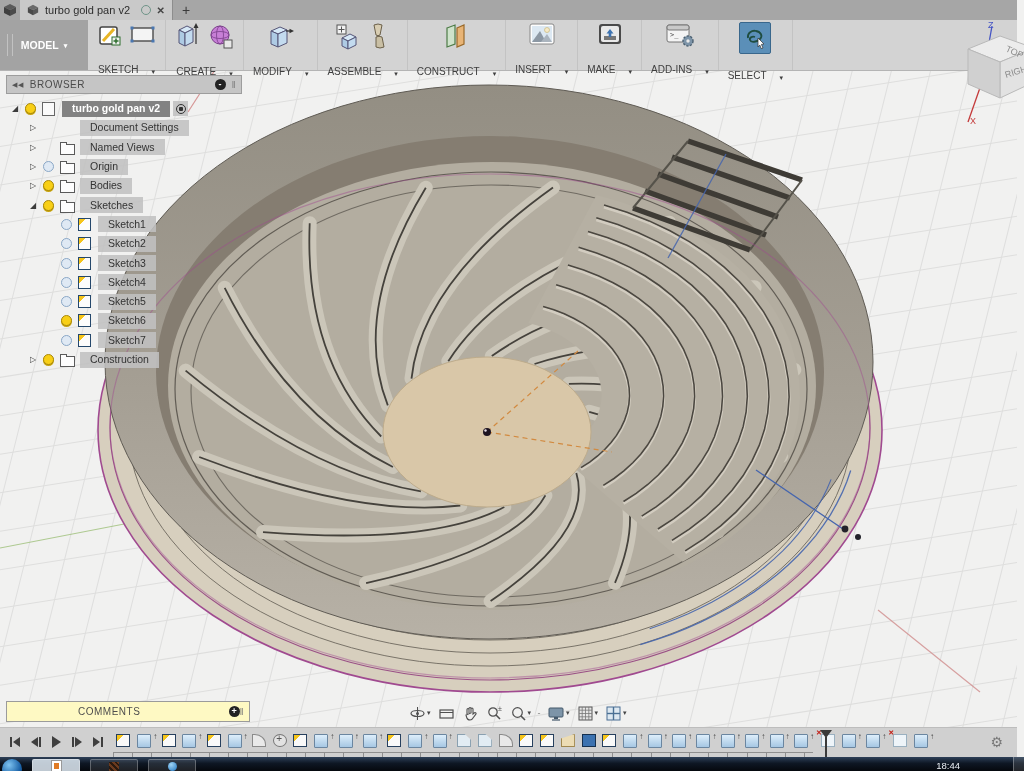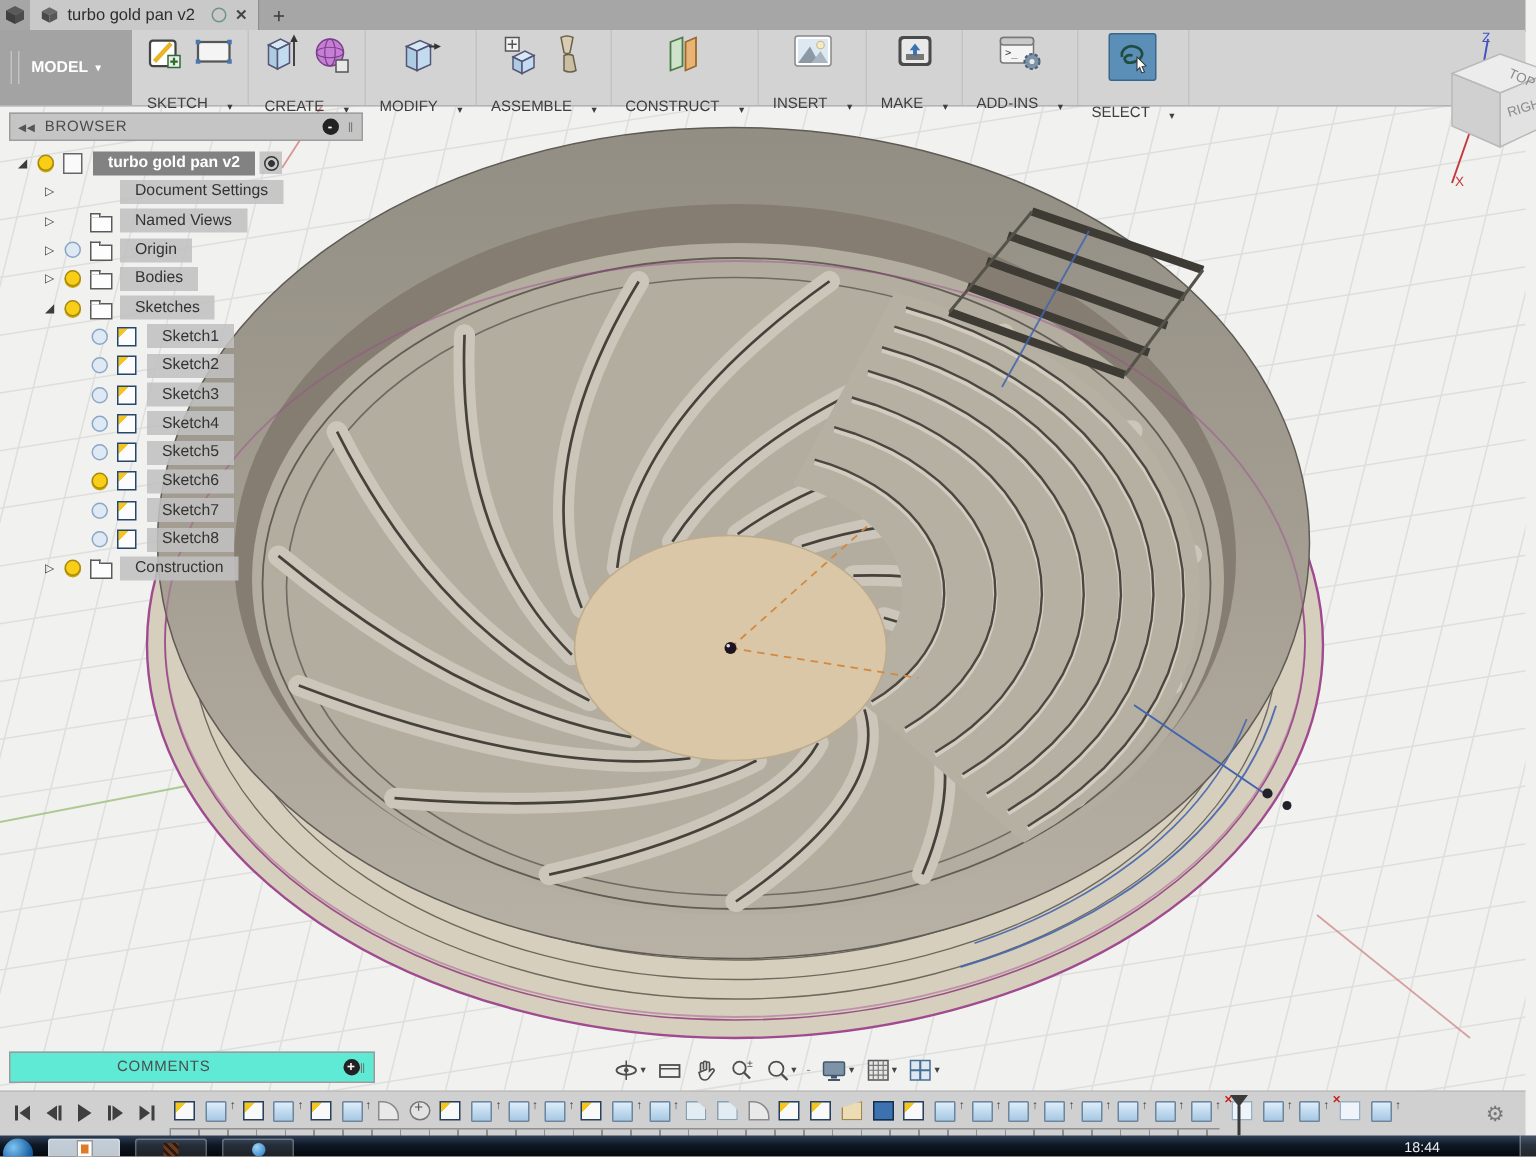--- a/index.html
+++ b/index.html
@@ -60,21 +60,21 @@
   .ic-doc{width:11px;height:12px;background:#fafafa;border:1px solid #666;}
   .ic-sketch{width:11px;height:11px;border:1.5px solid #24476b;
              background:linear-gradient(135deg,#f6c51b 30%,#fcfcfc 30%);}
   .chip{background:rgba(192,192,192,.88);padding:1.5px 10px 2.5px;color:#333;white-space:nowrap;}
   .chip-sel{background:#828282;color:#fff;font-weight:bold;}
   .radio{width:15px;height:15px;margin-left:3px;background:rgba(192,192,192,.88);
          display:flex;align-items:center;justify-content:center;}
   .radio::before{content:"";width:8px;height:8px;border:1.3px solid #333;border-radius:50%;
                  background:radial-gradient(circle,#333 0 2px,transparent 2.5px);}
   
-  .cpanel{position:absolute;top:701px;left:6px;width:232px;height:19px;background:#5eead4;
+  .cpanel{position:absolute;top:701px;left:6px;width:232px;height:19px;background:#fef9c3;
           border:1px solid #9b9b9b;display:flex;align-items:center;font-size:10px;color:#4e4e4e;
           letter-spacing:.5px;padding:0 5px;}
   .cpanel .clabel{margin-left:66px;}
   
   .navbar{position:absolute;top:702px;left:407px;height:22px;display:flex;align-items:center;gap:3px;}
   .nav-btn{display:flex;align-items:center;gap:1px;padding:1px 2px;}
   .nav-btn svg{display:block;}
   .nav-sep{width:6px;text-align:center;color:#888;font-size:9px;}
   .ncaret{font-size:7px;color:#444;}
   
@@ -640,29 +640,20 @@
         <div class="b-row ind2">
           <span class="arrow arr-none"></span>
           <span class="bulb bulb-off"></span>
           <span class="ticon">
             <span style="display:block" class="ic-sketch"></span>
           </span>
           <span class="chip chip-norm">Sketch7</span>
 
         </div>
 
-        <div class="b-row ind2">
-          <span class="arrow arr-none"></span>
-          <span class="bulb bulb-off"></span>
-          <span class="ticon">
-            <span style="display:block" class="ic-sketch"></span>
-          </span>
-          <span class="chip chip-norm">Sketch8</span>
-
-        </div>
 
 
         <div class="b-row ind1">
           <span class="arrow arr-col"></span>
           <span class="bulb bulb-on"></span>
           <span class="ticon">
             <span style="display:block" class="ic-folder"></span>
           </span>
           <span class="chip chip-norm">Construction</span>
 

